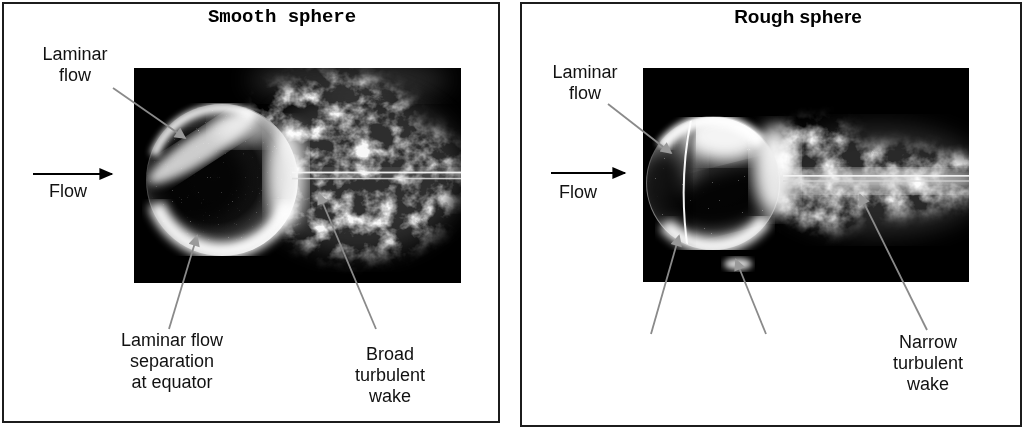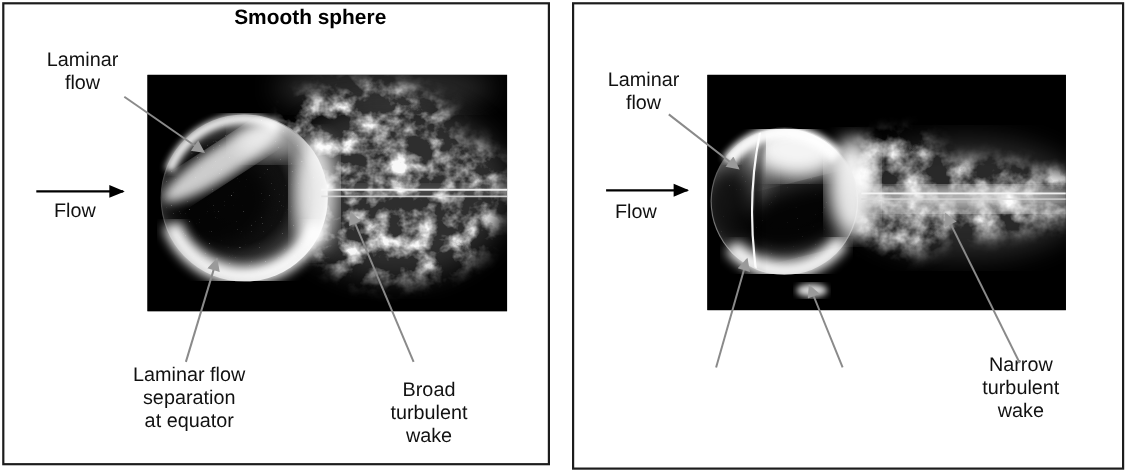--- a/index.html
+++ b/index.html
@@ -3,47 +3,48 @@
 <meta charset="utf-8">
 <style>
   html,body{margin:0;padding:0;background:#fff;}
   #stage{position:relative;width:1024px;height:430px;background:#fff;
          font-family:"Liberation Sans",sans-serif;}
   .panel{position:absolute;border:2px solid #1c1c1c;background:#fff;box-sizing:border-box;}
   #panel-smooth{left:2px;top:2px;width:498px;height:421px;}
   #panel-rough{left:520px;top:2px;width:502px;height:425px;}
   .title{position:absolute;width:240px;text-align:center;
          font-weight:bold;font-size:19px;line-height:22px;color:#000;}
-  #title-smooth{left:162px;top:6px;}
+  #title-smooth{left:162px;top:6px;font-family:Liberation Mono, monospace;}
   #title-rough{left:678px;top:6px;}
   .lbl{position:absolute;width:170px;text-align:center;color:#111;
        font-size:18px;line-height:21px;white-space:pre-line;}
   #lb-l-laminar{left:-10px;top:44px;}
   #lb-l-flow{left:-17px;top:181px;}
   #lb-l-sep{left:87px;top:330px;}
   #lb-l-broad{left:305px;top:344px;}
   #lb-r-laminar{left:500px;top:62px;}
   #lb-r-flow{left:493px;top:182px;}
   #lb-r-trans{left:532px;top:335px;}
   #lb-r-sep{left:687px;top:335px;}
-  #lb-r-narrow{left:843px;top:321px;}
+  #lb-r-narrow{left:843px;top:332px;}
   .photo{position:absolute;display:block;background:#000;}
   #photo-smooth{left:134px;top:68px;width:327px;height:215px;}
   #photo-rough{left:643px;top:68px;width:326px;height:214px;}
   #overlay{position:absolute;left:0;top:0;width:1024px;height:430px;pointer-events:none;}
 </style>
 </head>
 <body>
 
 <div id="stage">
 
   <div class="panel" id="panel-smooth"></div>
   <div class="panel" id="panel-rough"></div>
 
   <div class="title" id="title-smooth">Smooth sphere</div>
+  <div class="title" id="title-rough">Rough sphere</div>
 
   <svg class="photo" id="photo-smooth" viewBox="0 0 327 215">
     <defs>
       <radialGradient id="sgL" cx="45%" cy="48%" r="55%">
         <stop offset="0%" stop-color="#181818"></stop>
         <stop offset="55%" stop-color="#101010"></stop>
         <stop offset="82%" stop-color="#4a4a4a"></stop>
         <stop offset="95%" stop-color="#b0b0b0"></stop>
         <stop offset="100%" stop-color="#e6e6e6"></stop>
       </radialGradient>

